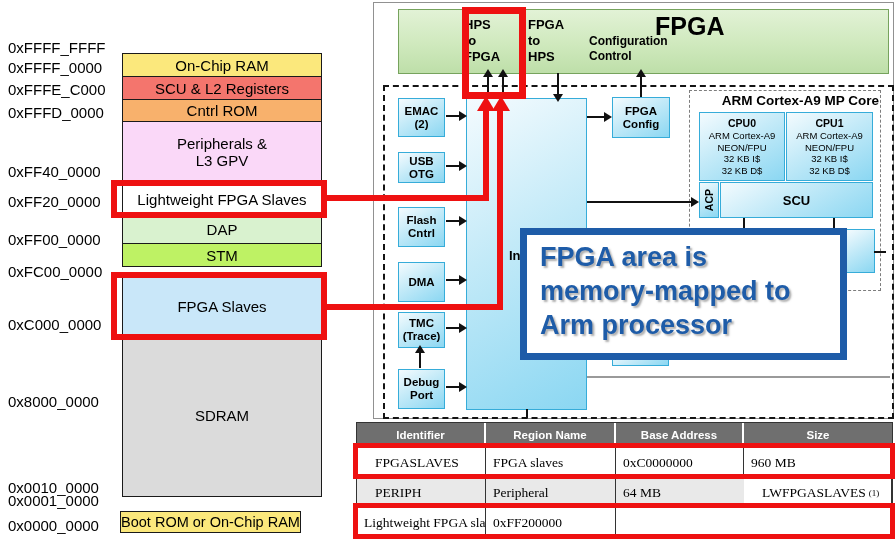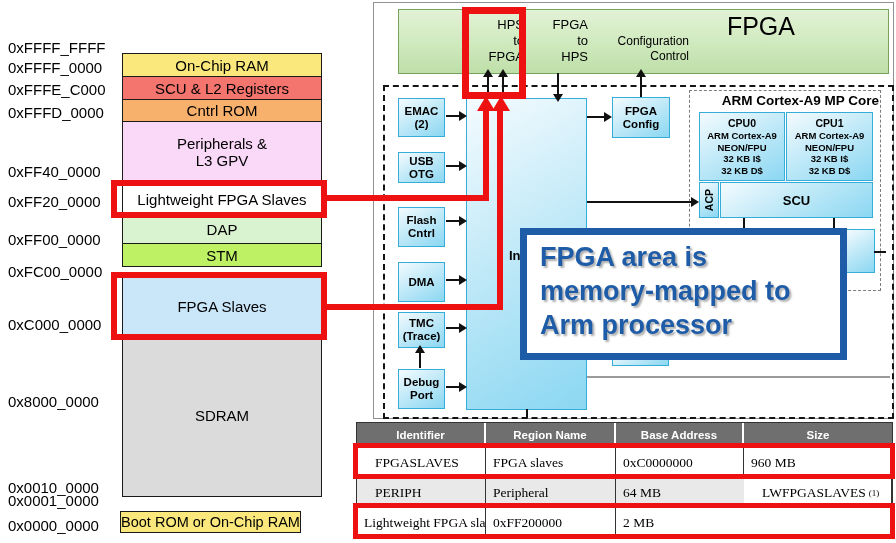--- a/index.html
+++ b/index.html
@@ -13,21 +13,21 @@
   
   .outer-box{position:absolute;border:1.5px solid #919191;background:#fff;z-index:0;}
   .dashed-hps{position:absolute;border:2.4px dashed #141414;z-index:1;}
   .dashed-arm{position:absolute;border:1.5px dashed #7d7d7d;z-index:1;}
   .green-bar{position:absolute;background:linear-gradient(180deg,#e2f2d6 0%,#cfe9bd 55%,#bedfa9 100%);
              border:1.4px solid #76a35d;z-index:1;}
   .blk{position:absolute;background:linear-gradient(150deg,#f4fbfe 0%,#c3eaf8 45%,#8bd7f2 100%);
        border:1.6px solid #36acd9;display:flex;flex-direction:column;align-items:center;justify-content:center;
        text-align:center;font-weight:bold;font-size:11.5px;line-height:13px;white-space:pre-line;
        box-sizing:border-box;z-index:2;}
-  .gb-label{position:absolute;font-weight:normal;font-size:13px;line-height:16px;text-align:right;
+  .gb-label{position:absolute;font-weight:bold;font-size:13px;line-height:16px;text-align:left;
             white-space:pre-line;z-index:2;}
   
   .kline{position:absolute;background:#111;z-index:3;}
   .gline{position:absolute;background:#9a9a9a;z-index:2;}
   .tri{position:absolute;width:0;height:0;z-index:3;}
   .tri-right-k{border-top:5px solid transparent;border-bottom:5px solid transparent;border-left:8px solid #111;}
   .tri-up-k{border-left:5px solid transparent;border-right:5px solid transparent;border-bottom:8px solid #111;}
   .tri-down-k{border-left:5px solid transparent;border-right:5px solid transparent;border-top:8px solid #111;}
   .redline{position:absolute;background:#ee1111;z-index:7;}
   .tri-up-red{position:absolute;width:0;height:0;border-left:9px solid transparent;
@@ -46,21 +46,21 @@
   .th.last{border-right:none;}
   .td{font-family:"Liberation Serif",serif;font-size:13.5px;display:flex;align-items:center;
       border-top:1px solid #333;border-right:1px solid #333;box-sizing:border-box;background:#fff;
       padding-left:7px;white-space:nowrap;}
   .td.c1{padding-left:18px;}
   .td.last{border-right:none;}
   .td.alt{background:#e9e9e9;}
   .td sup{font-size:9px;margin-left:3px;}
   .ic-label{position:absolute;font-weight:bold;font-size:13px;text-align:right;z-index:2;}
   .cpu-name{font-weight:bold;font-size:10.5px;line-height:13px;}
-  .cpu-details{font-weight:bold;font-size:9.5px;line-height:11.5px;white-space:pre-line;}
+  .cpu-details{font-weight:normal;font-size:9.5px;line-height:11.5px;white-space:pre-line;}
   .vert-text{writing-mode:vertical-rl;transform:rotate(180deg);font-size:10.5px;font-weight:bold;}
 </style>
 </head>
 <body>
 
 <div class="stage">
 
   <div class="addr" style="top:39px">0xFFFF_FFFF</div>
   <div class="addr" style="top:59px">0xFFFF_0000</div>
   <div class="addr" style="top:81px">0xFFFE_C000</div>
@@ -212,16 +212,15 @@
       </div>
     <div class="td alt">Peripheral</div>
     <div class="td alt last">64 MB</div>
 
     <div class="td c1">
         <span>LWFPGASLAVES</span>
         <sup>(1)</sup>
       </div>
     <div class="td">Lightweight FPGA slaves</div>
     <div class="td">0xFF200000</div>
-    <div class="td last">2 MB</div>
   </div>
 
 </div>
 
 </body></html>

